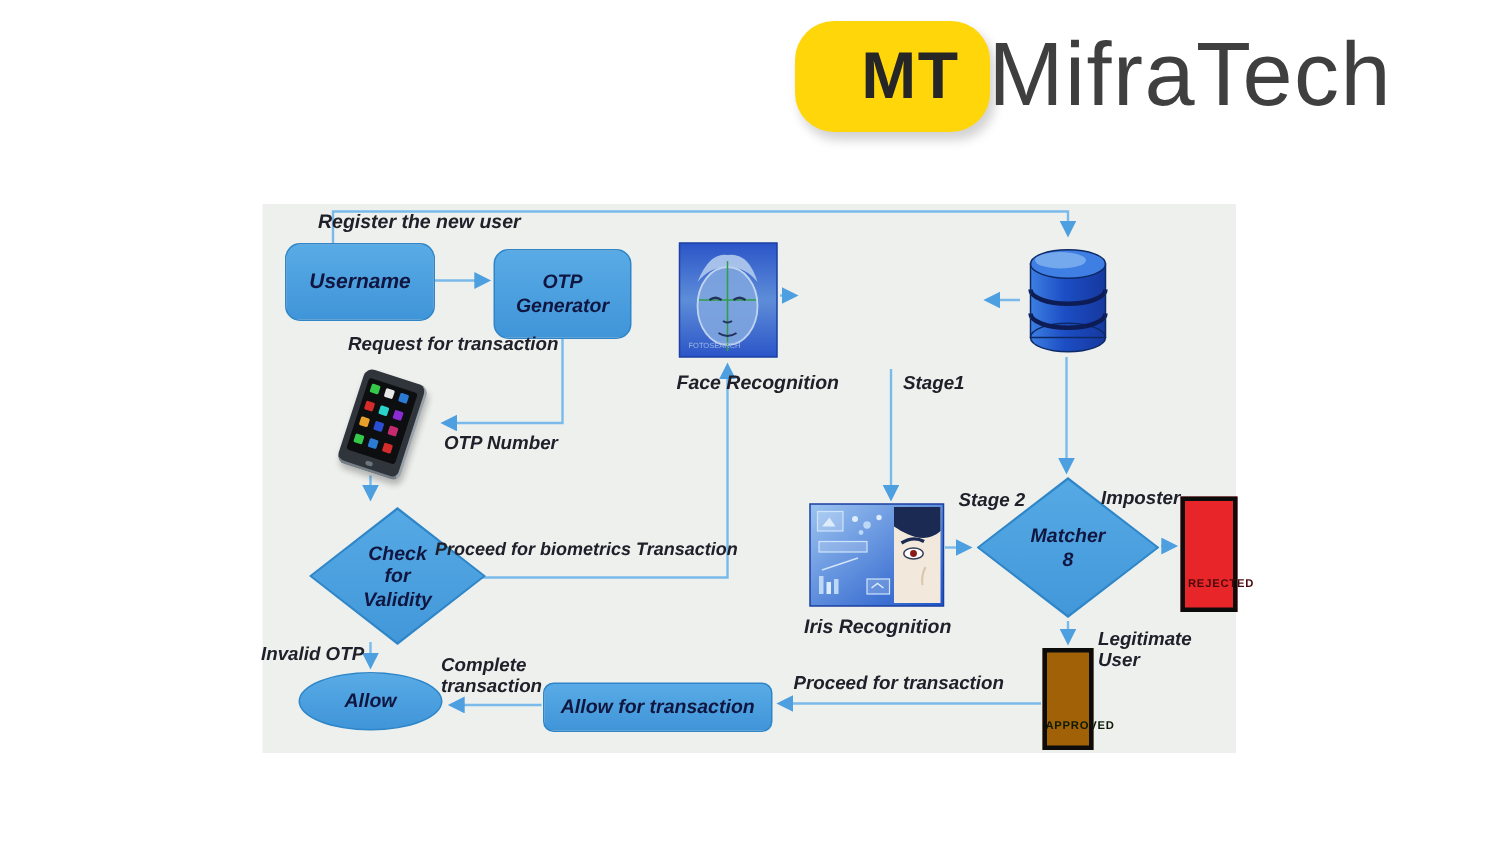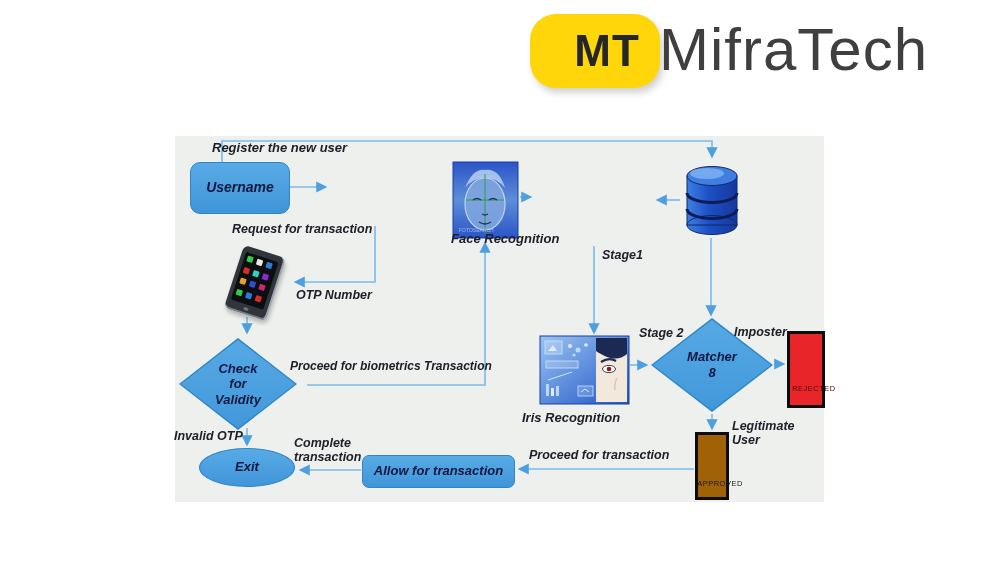--- a/index.html
+++ b/index.html
@@ -42,21 +42,21 @@
     transform:rotate(18deg);box-shadow:2px 3px 4px rgba(0,0,0,.25);}
   .phone .screen{position:absolute;inset:6px 4px 8px 4px;background:#0c0e10;border-radius:2px;
     display:grid;grid-template-columns:repeat(3,1fr);gap:2px;padding:3px;box-sizing:border-box;}
   .phone .screen i{width:6px;height:6px;border-radius:1px;display:block;}
   .phone .home{position:absolute;bottom:2px;left:50%;width:5px;height:3px;margin-left:-2px;
     background:#6d757c;border-radius:2px;}
 
   
   .badge{position:absolute;border:3px solid #0c0c0c;box-sizing:border-box;display:flex;
     flex-direction:column;align-items:center;justify-content:center;gap:4px;}
-  .badge .cap{font-size:7.5px;font-weight:400;letter-spacing:.5px;padding-left:16px;}
+  .badge .cap{font-size:7.5px;font-weight:700;letter-spacing:.5px;padding-left:16px;}
   .badge.rejected{left:787px;top:331px;width:38px;height:77px;background:#e8262a;}
   .badge.rejected .cap{color:#4a090b;}
   .badge.approved{left:695px;top:432px;width:34px;height:68px;background:#a16207;}
   .badge.approved .cap{color:#0d1a06;}
 </style>
 </head>
 <body>
 
 <div id="stage">
 
@@ -161,34 +161,37 @@
       <circle cx="15" cy="12" r="5.6" fill="#5c1010" stroke="#120c0c" stroke-width="1.4"></circle>
       <circle cx="13.2" cy="10.2" r="1.4" fill="#ffffff"></circle>
         <circle cx="17.4" cy="13.6" r="1" fill="#ffffff"></circle>
     </g>
   </svg>
 
   <div class="node" style="left:190px;top:162px;width:100px;height:52px;font-size:14px;">
     <span>Username</span>
   </div>
 
-
-  <div class="diamond" style="left:179px;top:338px;width:118px;height:92px;">
+  <div class="node" style="left:329px;top:166px;width:92px;height:60px;">
+    <span style="width:66px;">OTP Generator</span>
+  </div>
+
+  <div class="diamond" style="left:206px;top:338px;width:118px;height:92px;">
     <div class="fill"></div>
     <span style="width:58px;">Check for Validity</span>
   </div>
 
 
   <div class="diamond" style="left:651px;top:318px;width:122px;height:94px;">
     <div class="fill"></div>
     <span style="width:60px;">Matcher 8</span>
   </div>
 
   <div class="node ellipse" style="left:199px;top:448px;width:96px;height:39px;">
-    <span>Exit</span>
+    <span>Allow</span>
   </div>
 
   <div class="node" style="left:362px;top:455px;width:153px;height:33px;border-radius:7px;">
     <span>Allow for transaction</span>
   </div>
 
   <div class="phone">
     <div class="screen">
       <i style="background:#35c94a"></i>
         <i style="background:#e8e8e8"></i>
@@ -219,16 +222,16 @@
   <div class="lbl" style="left:232px;top:222px;">Request for transaction</div>
   <div class="lbl" style="left:296px;top:288px;">OTP Number</div>
   <div class="lbl" style="left:290px;top:360px;font-size:12px;">Proceed for biometrics Transaction</div>
   <div class="lbl" style="left:174px;top:429px;">Invalid OTP</div>
   <div class="lbl wrap" style="left:294px;top:436px;width:80px;">Complete transaction</div>
   <div class="lbl" style="left:529px;top:448px;">Proceed for transaction</div>
   <div class="lbl" style="left:602px;top:248px;">Stage1</div>
   <div class="lbl" style="left:639px;top:326px;">Stage 2</div>
   <div class="lbl" style="left:734px;top:325px;">Imposter</div>
   <div class="lbl wrap" style="left:732px;top:419px;width:76px;">Legitimate User</div>
-  <div class="lbl" style="left:451px;top:232px;font-size:13px;">Face Recognition</div>
-  <div class="lbl" style="left:522px;top:411px;font-size:13px;font-style:italic;">Iris Recognition</div>
+  <div class="lbl" style="left:451px;top:248px;font-size:13px;">Face Recognition</div>
+  <div class="lbl" style="left:536px;top:411px;font-size:13px;font-style:italic;">Iris Recognition</div>
 
 </div>
 
 </body></html>

